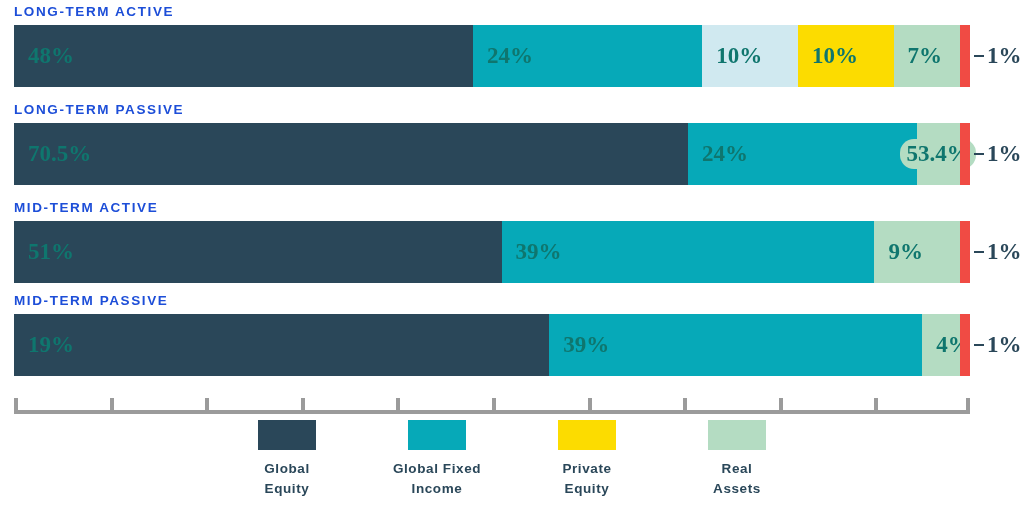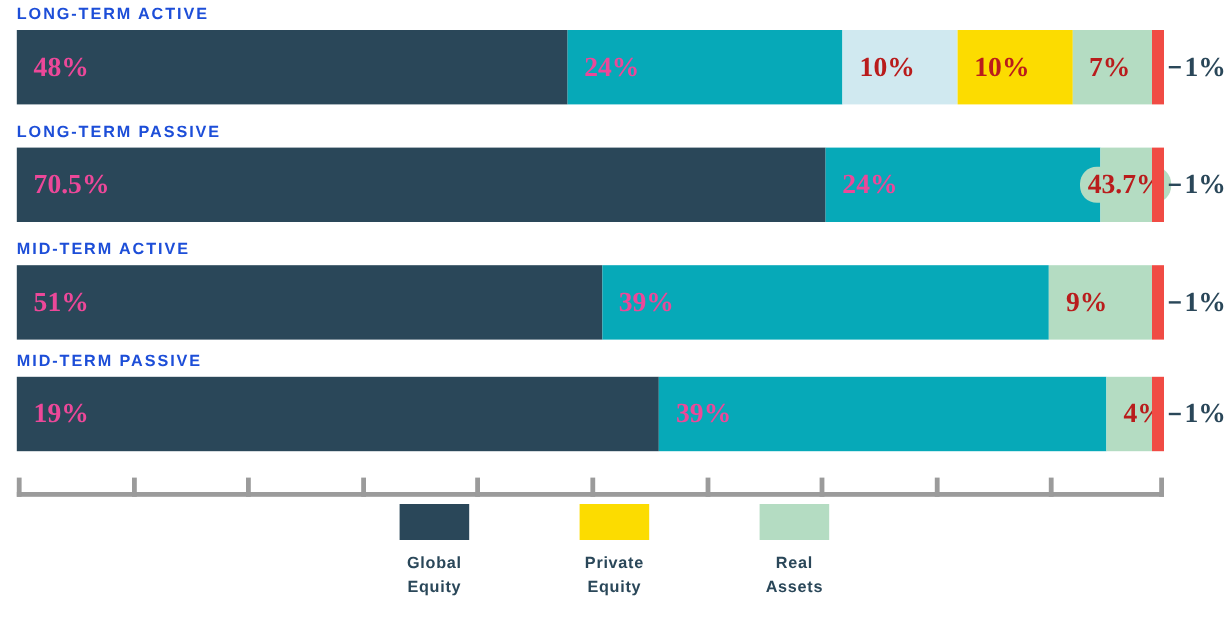--- a/index.html
+++ b/index.html
@@ -56,22 +56,22 @@
   .seg-label {
     position: absolute;
     top: 50%;
     transform: translateY(-50%);
     font-family: "Liberation Serif", serif;
     font-weight: bold;
     font-size: 23px;
     white-space: nowrap;
     letter-spacing: 0px;
   }
-  .seg-label.light { color: #ec4899; }
-  .seg-label.dark  { color: #b91c1c; text-align: right; }
+  .seg-label.light { color: #0f766e; }
+  .seg-label.dark  { color: #0f766e; text-align: right; }
 
   
   .seg-label.pill {
     background: #b4dcc2;
     border-radius: 14px;
     padding: 2px 6px;
   }
 
   
   .callout {
@@ -174,21 +174,21 @@
         </div>
       </div>
       <div class="bar-group" style="top: 102px;">
         <div class="bar-title">LONG-TERM PASSIVE</div>
         <div class="bar-track">
           <div class="seg" style="left: 0px; width: 673.98px; background: rgb(42, 71, 89);"></div>
           <div class="seg-label light" style="left: 14px;">70.5%</div>
           <div class="seg" style="left: 673.98px; width: 229.44px; background: rgb(6, 169, 184);"></div>
           <div class="seg-label light" style="left: 687.98px;">24%</div>
           <div class="seg" style="left: 903.42px; width: 43.02px; background: rgb(180, 220, 194);"></div>
-          <div class="seg-label dark pill" style="left: 886.44px;">43.7%</div>
+          <div class="seg-label dark pill" style="left: 886.44px;">53.4%</div>
           <div class="seg" style="left: 946.44px; width: 9.56px; background: rgb(240, 75, 68);"></div>
         </div>
         <div class="callout">
           <div class="callout-line"></div>
           <div class="callout-text">1%</div>
         </div>
       </div>
       <div class="bar-group" style="top: 200px;">
         <div class="bar-title">MID-TERM ACTIVE</div>
         <div class="bar-track">
@@ -237,20 +237,25 @@
       <div class="tick" style="left: 952px;"></div>
     </div>
 
   <div id="legend">
       <div class="legend-item">
         <div class="legend-swatch" style="background: rgb(42, 71, 89);"></div>
         <div class="legend-label">Global
 Equity</div>
       </div>
       <div class="legend-item">
+        <div class="legend-swatch" style="background: rgb(6, 169, 184);"></div>
+        <div class="legend-label">Global Fixed
+Income</div>
+      </div>
+      <div class="legend-item">
         <div class="legend-swatch" style="background: rgb(252, 220, 0);"></div>
         <div class="legend-label">Private
 Equity</div>
       </div>
       <div class="legend-item">
         <div class="legend-swatch" style="background: rgb(180, 220, 194);"></div>
         <div class="legend-label">Real
 Assets</div>
       </div>
     </div>

